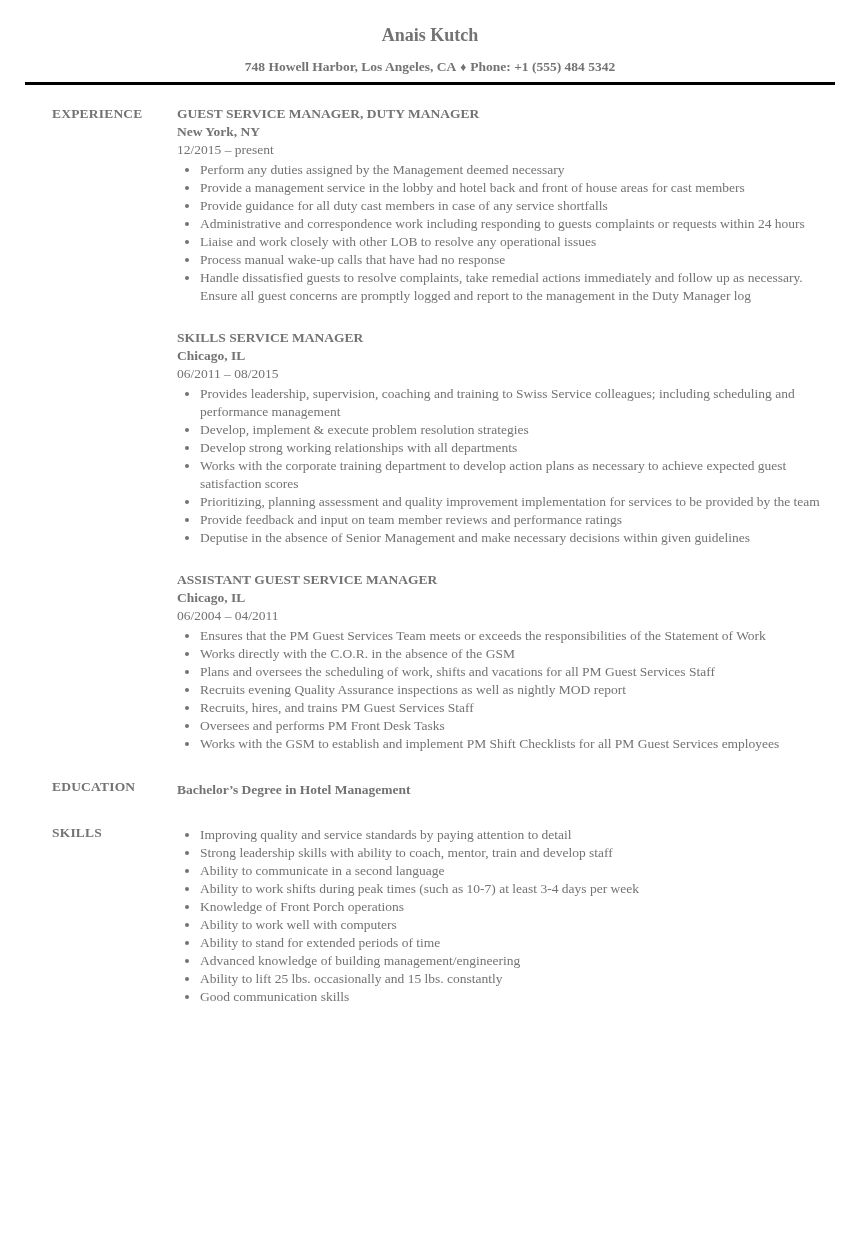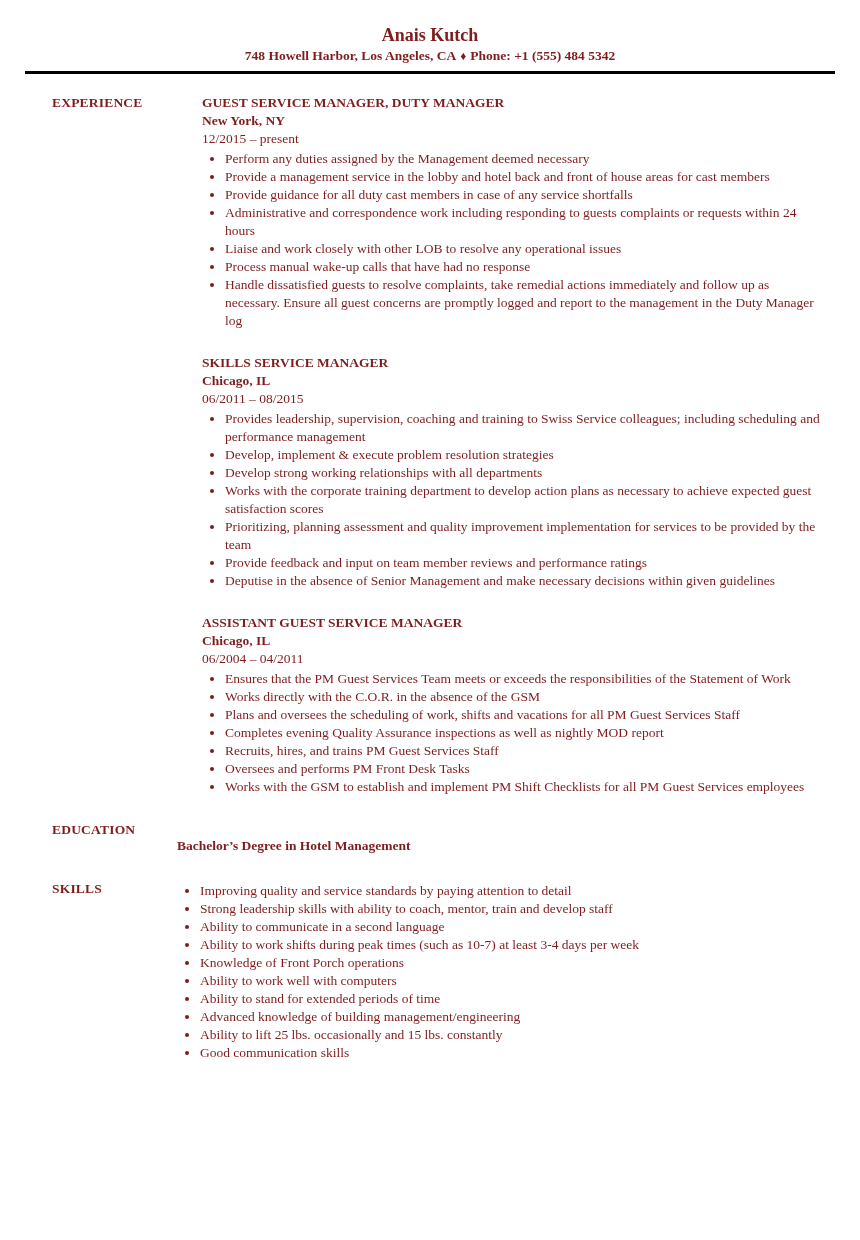--- a/index.html
+++ b/index.html
@@ -3,36 +3,36 @@
 <meta charset="utf-8">
 <style>
   * { margin: 0; padding: 0; box-sizing: border-box; }
   html, body { background: #ffffff; }
   .page {
     position: relative;
     width: 860px;
     height: 1160px;
     margin: 0 auto;
     background: #ffffff;
-    color: #7f1d1d;
+    color: #737373;
     font-family: "Liberation Serif", "DejaVu Serif", serif;
     font-size: 13.5px;
     line-height: 18px;
     overflow: hidden;
   }
   .header { text-align: center; padding-top: 24px; }
   .name {
     font-size: 18px;
     font-weight: bold;
     line-height: 22px;
   }
   .contact {
     font-size: 13.5px;
     font-weight: bold;
-    margin-top: 1px;
+    margin-top: 12px;
   }
   .contact .diamond {
     display: inline-block;
     padding: 0 4px;
     font-size: 12px;
   }
   .rule {
     height: 3px;
     background: #000000;
     margin: 6px 25px 0 25px;
@@ -41,32 +41,32 @@
   .section { display: flex; align-items: flex-start; }
   .section + .section { margin-top: 25px; }
   .section-label {
     width: 125px;
     min-width: 125px;
     font-weight: bold;
     font-size: 13.5px;
     letter-spacing: 0.2px;
   }
   .section-content { flex: 1; min-width: 0; }
-  .job { margin-bottom: 24px; margin-left: 25px; }
+  .job { margin-bottom: 24px; }
   .job:last-child { margin-bottom: 0; }
   .job-title { font-weight: bold; font-size: 13.5px; }
   .job-location { font-weight: bold; }
   ul.bullets {
     margin: 2px 0 0 0;
     padding-left: 23px;
     list-style-type: disc;
   }
   ul.bullets li { padding-left: 0; }
   .edu-school { font-weight: bold; }
-  .edu-degree { font-weight: bold; margin-top: 16px; }
+  .edu-degree { font-weight: bold; margin-top: 3px; }
   .skills-list { margin-top: 0; }
 </style>
 </head>
 <body>
 
 <div class="page">
 
   <div class="header">
     <div class="name">Anais Kutch</div>
     <div class="contact">
@@ -112,21 +112,21 @@
         </div>
 
         <div class="job">
           <div class="job-title">ASSISTANT GUEST SERVICE MANAGER</div>
           <div class="job-location">Chicago, IL</div>
           <div class="job-dates">06/2004 – 04/2011</div>
           <ul class="bullets">
               <li>Ensures that the PM Guest Services Team meets or exceeds the responsibilities of the Statement of Work</li>
               <li>Works directly with the C.O.R. in the absence of the GSM</li>
               <li>Plans and oversees the scheduling of work, shifts and vacations for all PM Guest Services Staff</li>
-              <li>Completes evening Quality Assurance inspections as well as nightly MOD report</li>
+              <li>Recruits evening Quality Assurance inspections as well as nightly MOD report</li>
               <li>Recruits, hires, and trains PM Guest Services Staff</li>
               <li>Oversees and performs PM Front Desk Tasks</li>
               <li>Works with the GSM to establish and implement PM Shift Checklists for all PM Guest Services employees</li>
             </ul>
         </div>
 
       </div>
     </div>
 
     <div class="section">

